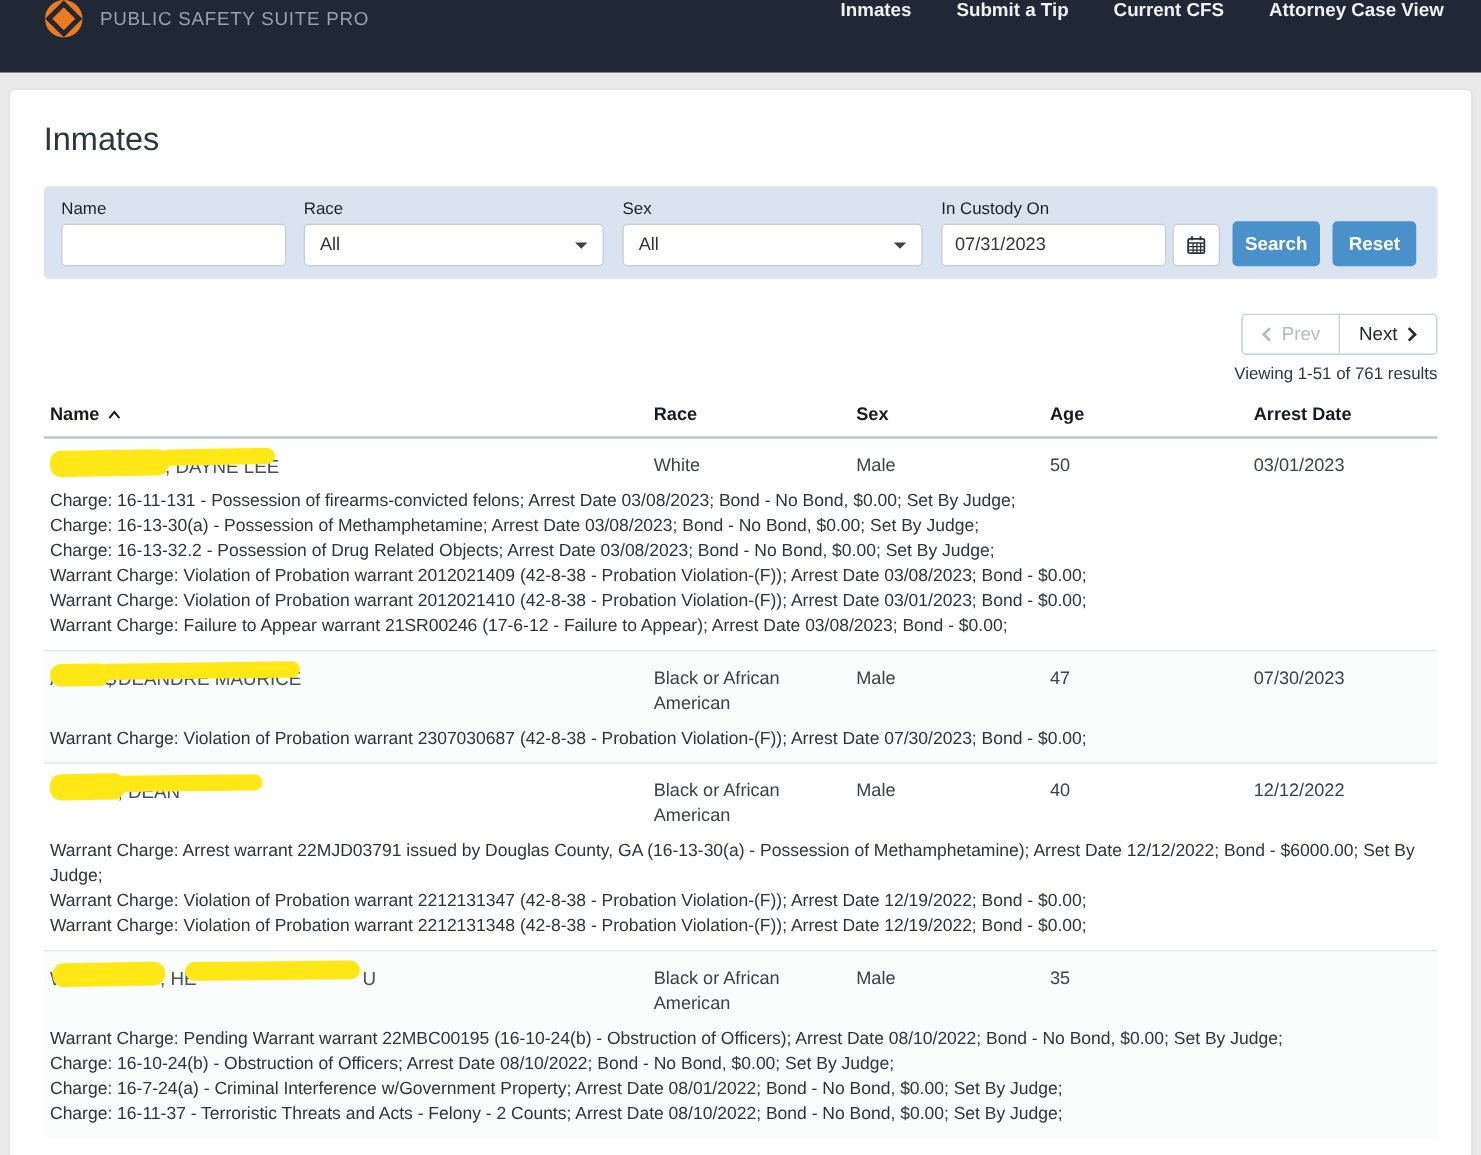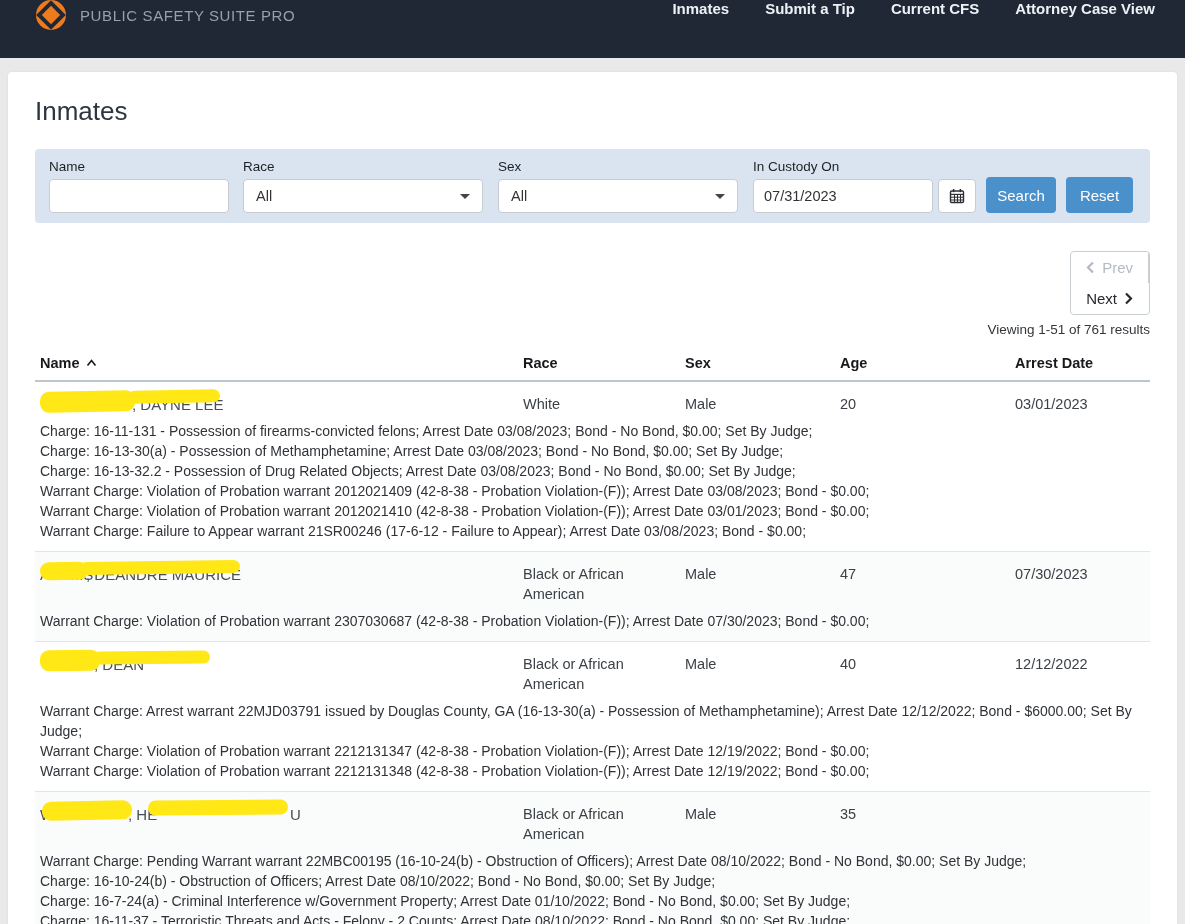--- a/index.html
+++ b/index.html
@@ -37,38 +37,38 @@
   .caret { width:0; height:0; border-left:5px solid transparent; border-right:5px solid transparent;
            border-top:5px solid #444; }
   .w-name { width:180px; margin-right:14px; }
   .w-race { width:240px; margin-right:15px; }
   .w-sex  { width:240px; margin-right:15px; }
   .w-date { width:180px; }
   .date-group { display:flex; align-items:flex-end; }
   .cal-btn { width:38px; height:34px; background:#fff; border:1px solid #c6ccd2; border-radius:4px;
              margin-left:5px; display:flex; align-items:center; justify-content:center; cursor:pointer; }
   .btn { height:36px; border:none; border-radius:4px; background:#4a90cb; color:#fff;
-         font-size:15px; font-weight:400; cursor:pointer; font-family:"Liberation Sans",sans-serif; }
+         font-size:15px; font-weight:700; cursor:pointer; font-family:"Liberation Sans",sans-serif; }
   .btn-search { width:70px; margin-left:10px; align-self:flex-end; }
   .btn-reset  { width:67px; margin-left:10px; align-self:flex-end; }
 
   
   .pag-wrap { margin-top:28px; display:flex; flex-direction:column; align-items:flex-end; }
-  .pager { display:flex; border:1px solid #c9ced3; border-radius:4px; background:#86efac; overflow:hidden;flex-direction:column; }
+  .pager { display:flex; border:1px solid #c9ced3; border-radius:4px; background:#86efac; overflow:hidden; }
   .pg-btn { padding:7px 15px; font-size:15px; display:flex; align-items:center; gap:7px; cursor:pointer; background:#fff; border:none; font-family:"Liberation Sans",sans-serif;}
   .pg-prev { color:#b4bac0; border-right:1px solid #c9ced3; }
   .pg-next { color:#26292d; }
   .pg-summary { margin-top:7px; font-size:13.5px; color:#33373b;margin-left:36px; }
 
   
   .tbl { margin-top:12px; }
   .t-head { display:flex; padding:6px 0 9px 5px; border-bottom:2px solid #bfc6cb; }
   .t-head .hc { font-size:14.5px; font-weight:700; color:#17191c; display:flex; align-items:center; gap:6px;}
   .c-name { width:483px; } .c-race { width:162px; } .c-sex { width:155px; }
-  .c-age { width:163px; } .c-date { flex:1;margin-left:12px; }
+  .c-age { width:163px; } .c-date { flex:1; }
 
   .entry { padding:12px 0 10px 5px; }
   .entry.bordered { border-top:1px solid #e3e4e6; }
   .entry.striped { background:#fafbfb; }
   .n-row { display:flex; }
   .n-row .cell { font-size:14.5px; color:#3c4147; line-height:20px; padding-right:18px; }
   .name-cell { position:relative; height:20px; }
   .frag { position:absolute; top:1px; font-size:15px; color:#4a4f55; white-space:nowrap; }
   .mark { position:absolute; background:#ffe816; border-radius:9px; }
   .charges { margin-top:7px; }
@@ -175,21 +175,21 @@
     <div id="inmate-list">
   <div class="entry">
     <div class="n-row">
       <div class="cell c-name name-cell">
               <span class="frag" style="left: 92px;">, DAYNE LEE</span>
               <div class="mark" style="left: 0px; top: -3px; width: 95px; height: 21px; transform: rotate(-1deg);"></div>
               <div class="mark" style="left: 88px; top: -4px; width: 92px; height: 13px; transform: rotate(-1deg);"></div>
             </div>
       <div class="cell c-race">White</div>
       <div class="cell c-sex">Male</div>
-      <div class="cell c-age">20</div>
+      <div class="cell c-age">50</div>
       <div class="cell c-date">03/01/2023</div>
     </div>
     <div class="charges">
             <div class="charge-line">Charge: 16-11-131 - Possession of firearms-convicted felons; Arrest Date 03/08/2023; Bond - No Bond, $0.00; Set By Judge;</div>
             <div class="charge-line">Charge: 16-13-30(a) - Possession of Methamphetamine; Arrest Date 03/08/2023; Bond - No Bond, $0.00; Set By Judge;</div>
             <div class="charge-line">Charge: 16-13-32.2 - Possession of Drug Related Objects; Arrest Date 03/08/2023; Bond - No Bond, $0.00; Set By Judge;</div>
             <div class="charge-line">Warrant Charge: Violation of Probation warrant 2012021409 (42-8-38 - Probation Violation-(F)); Arrest Date 03/08/2023; Bond - $0.00;</div>
             <div class="charge-line">Warrant Charge: Violation of Probation warrant 2012021410 (42-8-38 - Probation Violation-(F)); Arrest Date 03/01/2023; Bond - $0.00;</div>
             <div class="charge-line">Warrant Charge: Failure to Appear warrant 21SR00246 (17-6-12 - Failure to Appear); Arrest Date 03/08/2023; Bond - $0.00;</div>
           </div>
@@ -241,19 +241,19 @@
               <div class="mark" style="left: 2px; top: -3px; width: 90px; height: 19px; transform: rotate(-1deg);"></div>
               <div class="mark" style="left: 108px; top: -4px; width: 140px; height: 15px; transform: rotate(-0.5deg);"></div>
             </div>
       <div class="cell c-race">Black or African American</div>
       <div class="cell c-sex">Male</div>
       <div class="cell c-age">35</div>
     </div>
     <div class="charges">
             <div class="charge-line">Warrant Charge: Pending Warrant warrant 22MBC00195 (16-10-24(b) - Obstruction of Officers); Arrest Date 08/10/2022; Bond - No Bond, $0.00; Set By Judge;</div>
             <div class="charge-line">Charge: 16-10-24(b) - Obstruction of Officers; Arrest Date 08/10/2022; Bond - No Bond, $0.00; Set By Judge;</div>
-            <div class="charge-line">Charge: 16-7-24(a) - Criminal Interference w/Government Property; Arrest Date 01/10/2022; Bond - No Bond, $0.00; Set By Judge;</div>
+            <div class="charge-line">Charge: 16-7-24(a) - Criminal Interference w/Government Property; Arrest Date 08/01/2022; Bond - No Bond, $0.00; Set By Judge;</div>
             <div class="charge-line">Charge: 16-11-37 - Terroristic Threats and Acts - Felony - 2 Counts; Arrest Date 08/10/2022; Bond - No Bond, $0.00; Set By Judge;</div>
           </div>
   </div>
 </div>
   </div>
 </div>
 
 </body></html>

